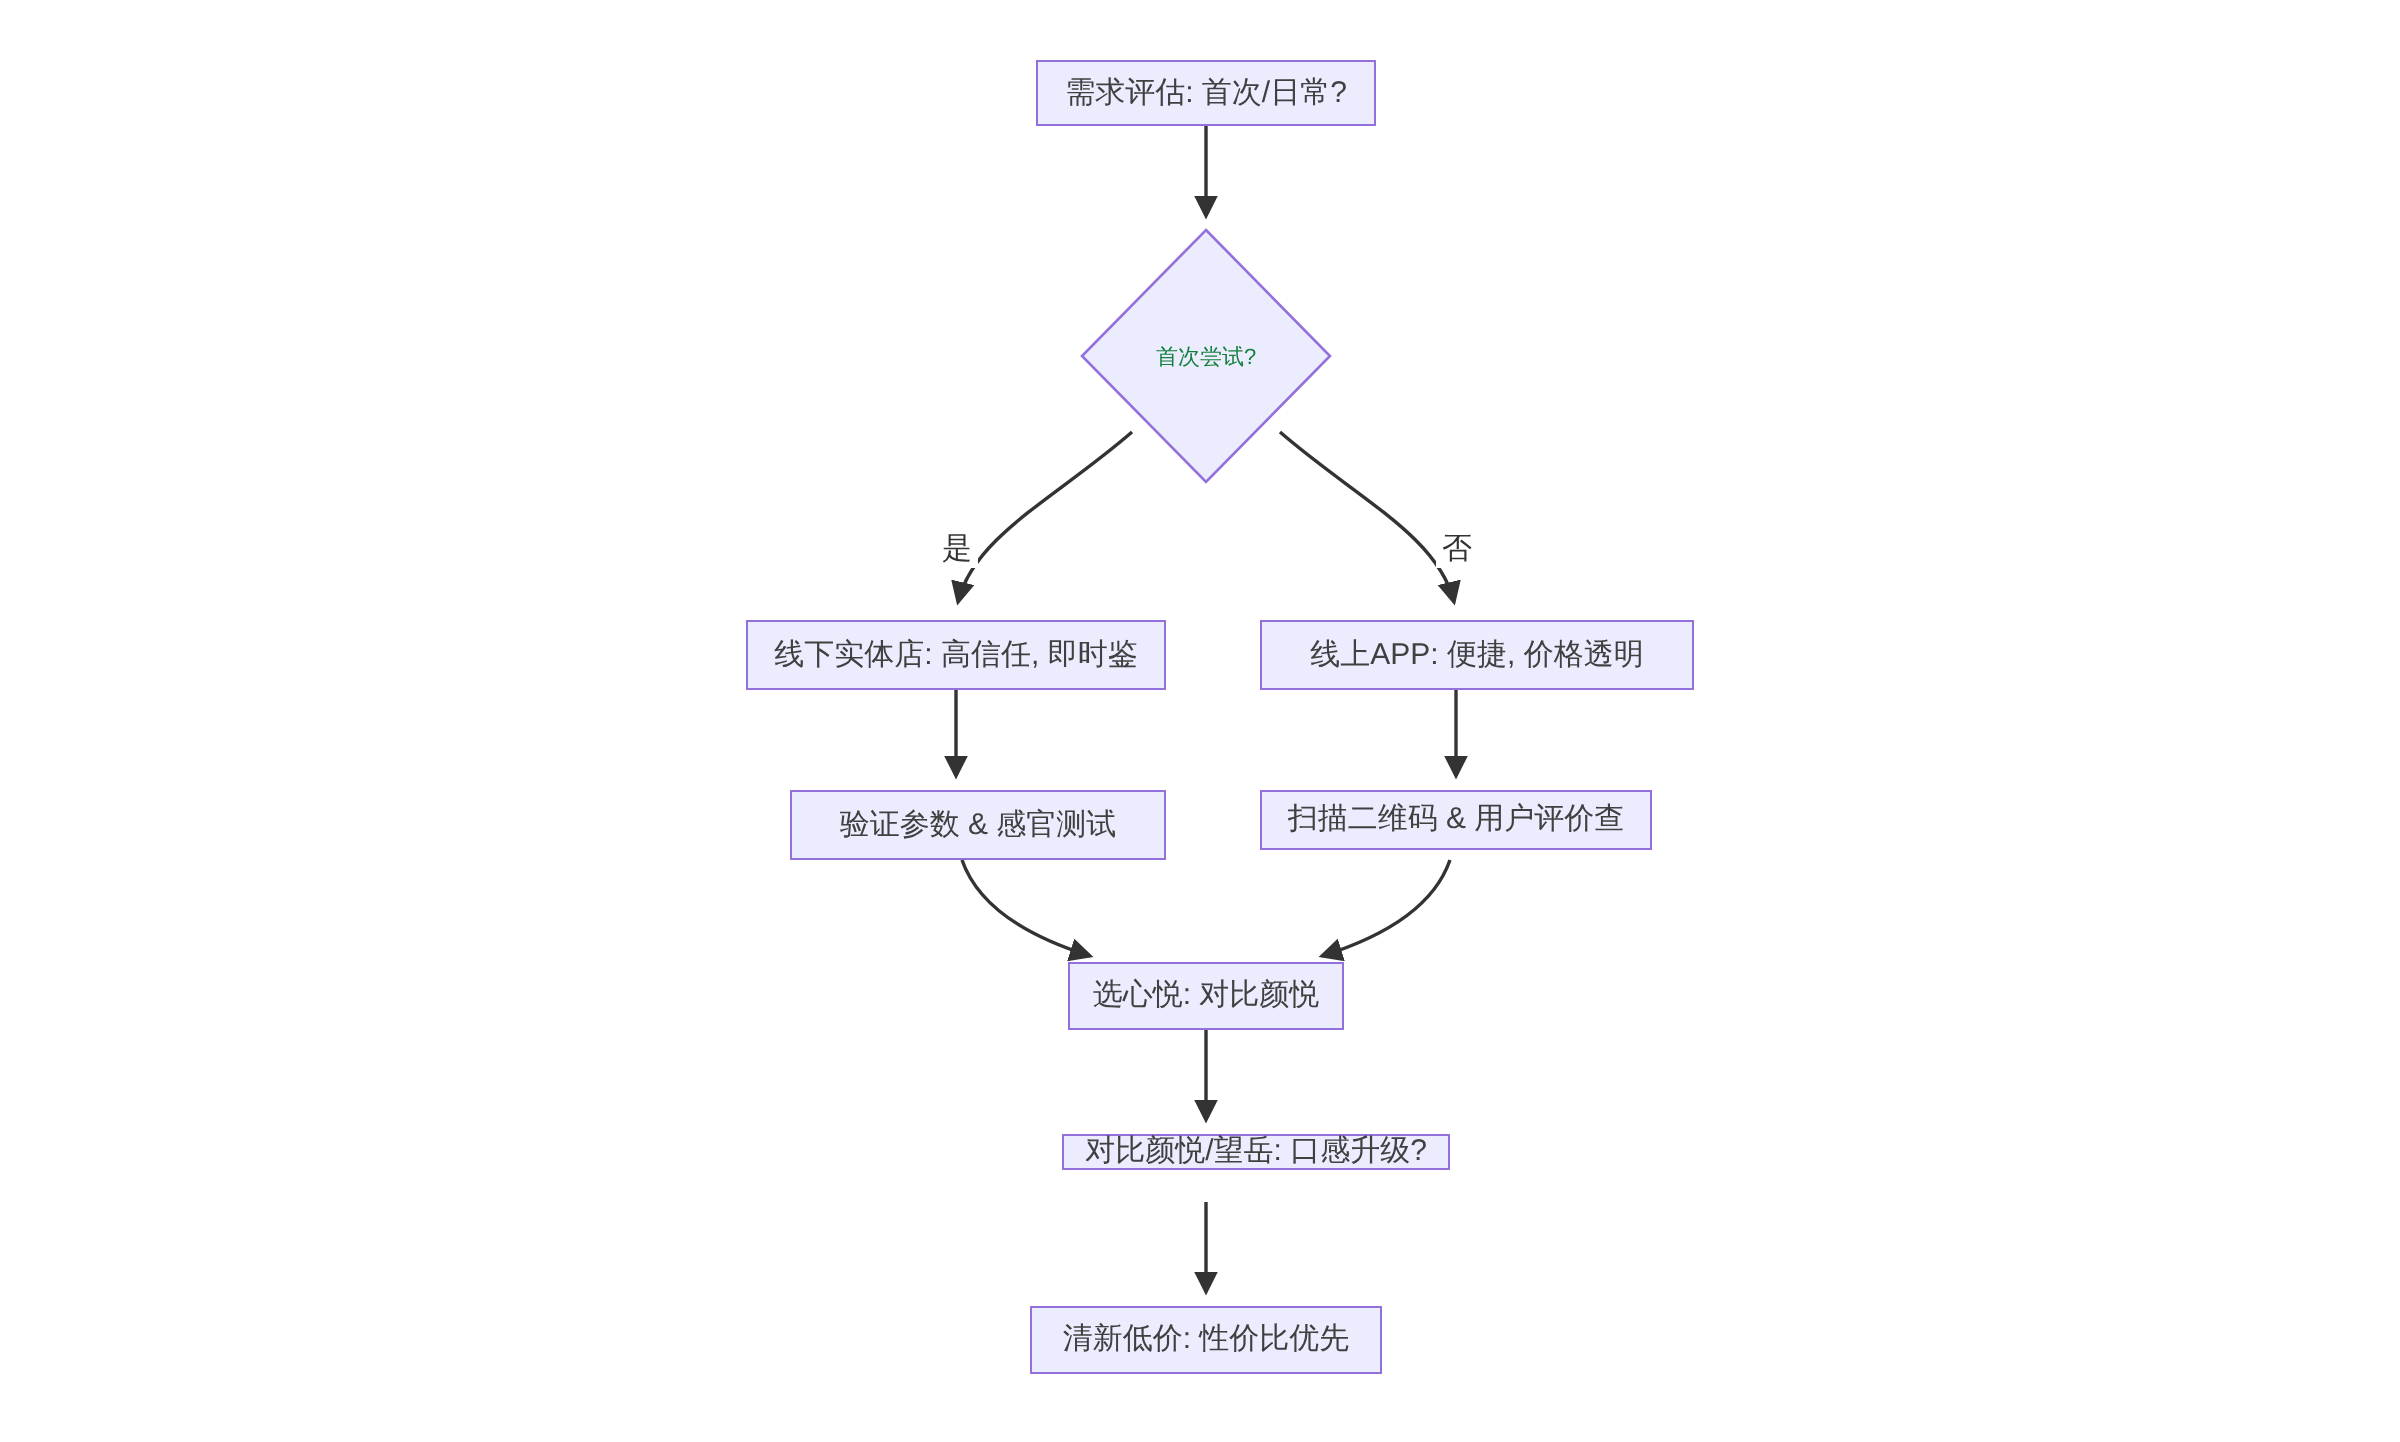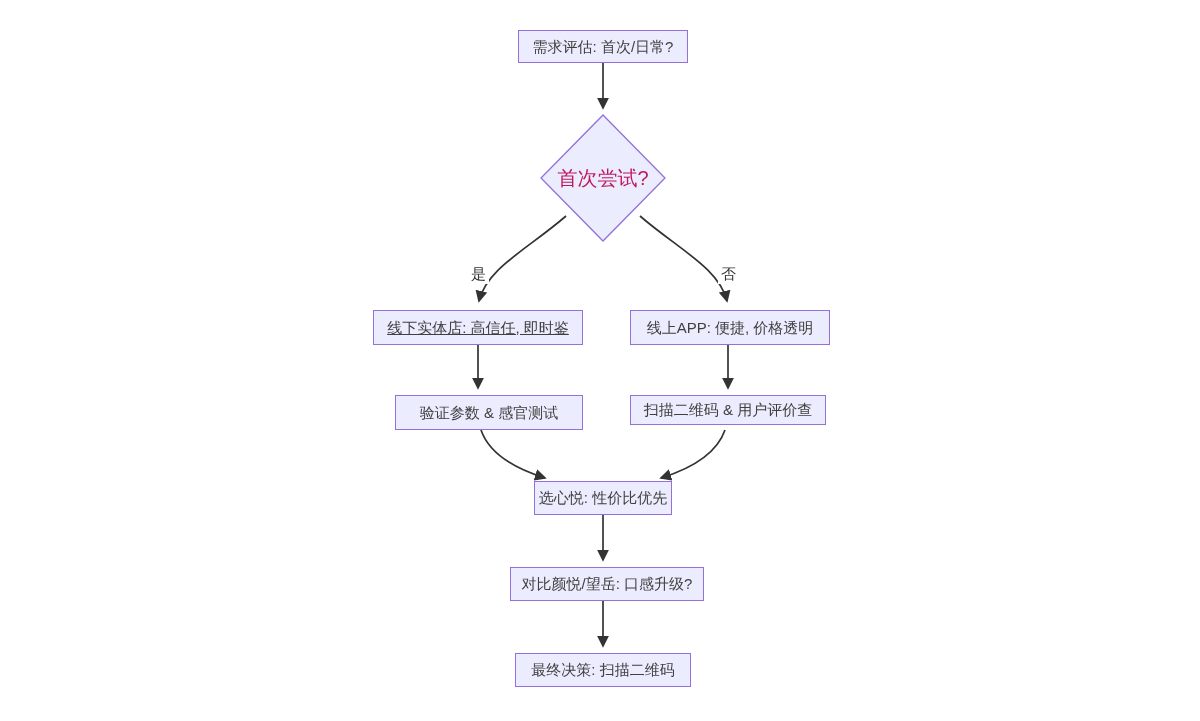--- a/index.html
+++ b/index.html
@@ -28,22 +28,22 @@
     font-size:15px;
     line-height:1.2;
     white-space:nowrap;
     padding:0 8px;
   }
   .diamond-label{
     position:absolute;
     display:flex;
     align-items:center;
     justify-content:center;
-    color:#be185d;
-    font-size:20px;
+    color:#15803d;
+    font-size:11px;
     background:transparent;
     border:none;
   }
   .edge-label{
     position:absolute;
     display:flex;
     align-items:center;
     justify-content:center;
     color:#333333;
     font-size:15px;
@@ -81,31 +81,31 @@
 
     <path d="M603,515 L603,560" stroke="#333333" stroke-width="1.7" fill="none" marker-end="url(#arrow)"></path>
 
     <path d="M603,601 L603,646" stroke="#333333" stroke-width="1.7" fill="none" marker-end="url(#arrow)"></path>
   </svg>
 
   <div class="node" style="left:518px; top:30px; width:170px; height:33px;">需求评估: 首次/日常?</div>
 
   <div class="diamond-label" style="left:556px; top:166px; width:94px; height:24px;">首次尝试?</div>
 
-  <div class="node" style="left:373px; top:310px; width:210px; height:35px;text-decoration:underline;">线下实体店: 高信任, 即时鉴</div>
+  <div class="node" style="left:373px; top:310px; width:210px; height:35px;">线下实体店: 高信任, 即时鉴</div>
 
-  <div class="node" style="left:630px; top:310px; width:200px; height:35px;">线上APP: 便捷, 价格透明</div>
+  <div class="node" style="left:630px; top:310px; width:217px; height:35px;">线上APP: 便捷, 价格透明</div>
 
   <div class="node" style="left:395px; top:395px; width:188px; height:35px;">验证参数 &amp; 感官测试</div>
 
   <div class="node" style="left:630px; top:395px; width:196px; height:30px;">扫描二维码 &amp; 用户评价查</div>
 
-  <div class="node" style="left:534px; top:481px; width:138px; height:34px;">选心悦: 性价比优先</div>
+  <div class="node" style="left:534px; top:481px; width:138px; height:34px;">选心悦: 对比颜悦</div>
 
-  <div class="node" style="left:510px; top:567px; width:194px; height:34px;">对比颜悦/望岳: 口感升级?</div>
+  <div class="node" style="left:531px; top:567px; width:194px; height:18px;">对比颜悦/望岳: 口感升级?</div>
 
-  <div class="node" style="left:515px; top:653px; width:176px; height:34px;">最终决策: 扫描二维码</div>
+  <div class="node" style="left:515px; top:653px; width:176px; height:34px;">清新低价: 性价比优先</div>
 
   <div class="edge-label" style="left:468px; top:264px; height:20px;">是</div>
 
   <div class="edge-label" style="left:718px; top:264px; height:20px;">否</div>
 
 </div>
 
 </body></html>

